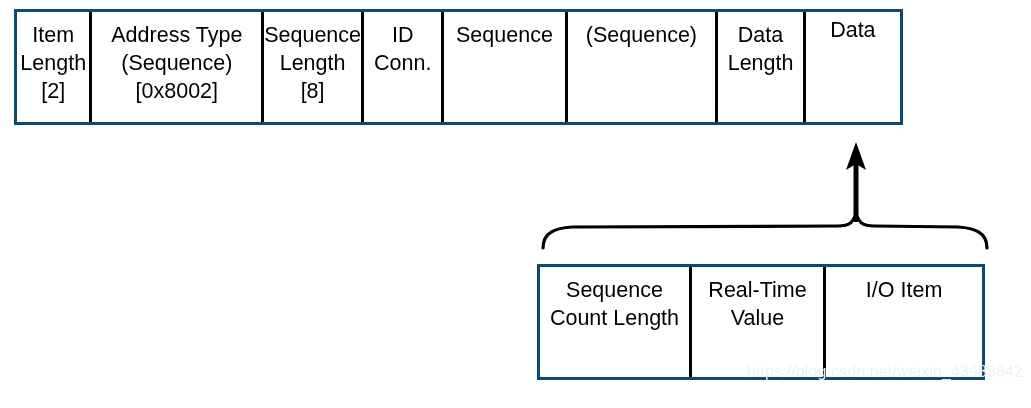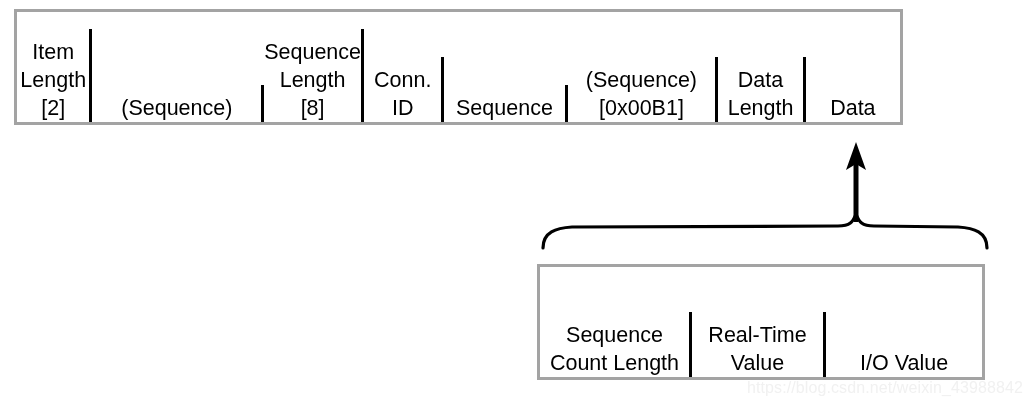--- a/index.html
+++ b/index.html
@@ -19,23 +19,22 @@
     height: 408px;
     background: #ffffff;
     overflow: hidden;
   }
 
   
   .packet-row {
     position: absolute;
     display: flex;
     box-sizing: border-box;
-    border: 3px solid #a3a3a3;
+    border: 3px solid #0c4a6e;
     background: #ffffff;
-    align-items: flex-end;
   }
 
   .packet-cell {
     box-sizing: border-box;
     border-right: 3px solid #000000;
     display: block;
     text-align: center;
     padding-top: 9px;
     font-size: 21.5px;
     line-height: 28px;
@@ -94,21 +93,21 @@
     top: 0;
     width: 1031px;
     height: 408px;
     pointer-events: none;
   }
 
   
   #watermark {
     position: absolute;
     left: 747px;
-    top: 378px;
+    top: 362px;
     font-size: 16px;
     line-height: 20px;
     color: #f1f1f1;
     white-space: nowrap;
     letter-spacing: 0.1px;
     user-select: none;
   }
 </style>
 </head>
 <body>
@@ -117,41 +116,42 @@
 
   <div class="packet-row" id="header-packet">
 
     <div class="packet-cell w-item-count">
       <span class="cell-line">Item</span>
       <span class="cell-line">Length</span>
       <span class="cell-line">[2]</span>
     </div>
 
     <div class="packet-cell w-address-type">
+      <span class="cell-line">Address Type</span>
       <span class="cell-line">(Sequence)</span>
+      <span class="cell-line">[0x8002]</span>
     </div>
 
     <div class="packet-cell w-address-len">
       <span class="cell-line">Sequence</span>
       <span class="cell-line">Length</span>
       <span class="cell-line">[8]</span>
     </div>
 
     <div class="packet-cell w-conn-id">
+      <span class="cell-line">ID</span>
       <span class="cell-line overflow-line">Conn.</span>
-      <span class="cell-line">ID</span>
     </div>
 
     <div class="packet-cell w-sequence-num">
       <span class="cell-line">Sequence</span>
     </div>
 
     <div class="packet-cell w-data-type">
       <span class="cell-line">(Sequence)</span>
-      <span class="cell-line">[0x00B1]</span>
     </div>
 
     <div class="packet-cell w-data-length">
       <span class="cell-line">Data</span>
       <span class="cell-line">Length</span>
     </div>
 
     <div class="packet-cell w-data">
       <span class="cell-line">Data</span>
     </div>
@@ -164,21 +164,21 @@
       <span class="cell-line">Sequence</span>
       <span class="cell-line">Count Length</span>
     </div>
 
     <div class="packet-cell w-realtime-header">
       <span class="cell-line">Real-Time</span>
       <span class="cell-line">Value</span>
     </div>
 
     <div class="packet-cell w-io-data">
-      <span class="cell-line">I/O Value</span>
+      <span class="cell-line">I/O Item</span>
     </div>
 
   </div>
 
   <svg id="connector-svg" viewBox="0 0 1031 408">
 
     <path d="M 543 248
              C 543 232, 556 228, 572 227
              L 838 226
              C 850 226, 853 222, 856 214" fill="none" stroke="#000000" stroke-width="3.2" stroke-linecap="round"></path>

